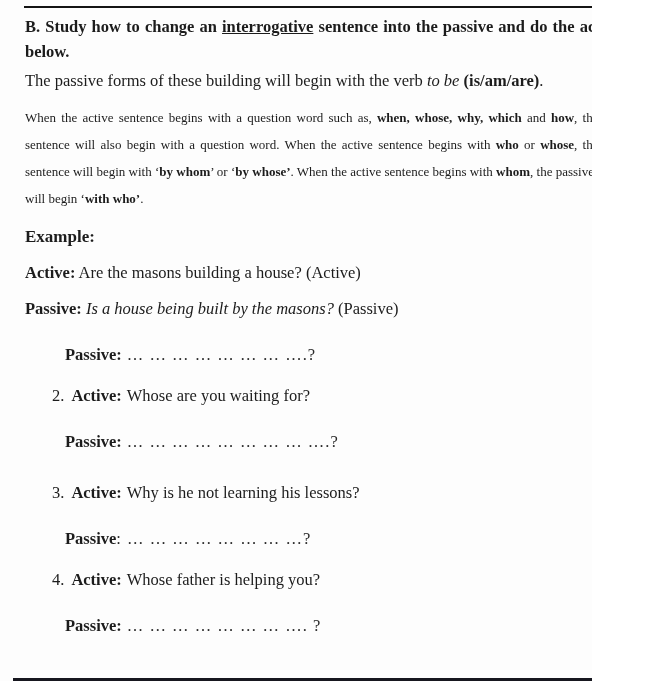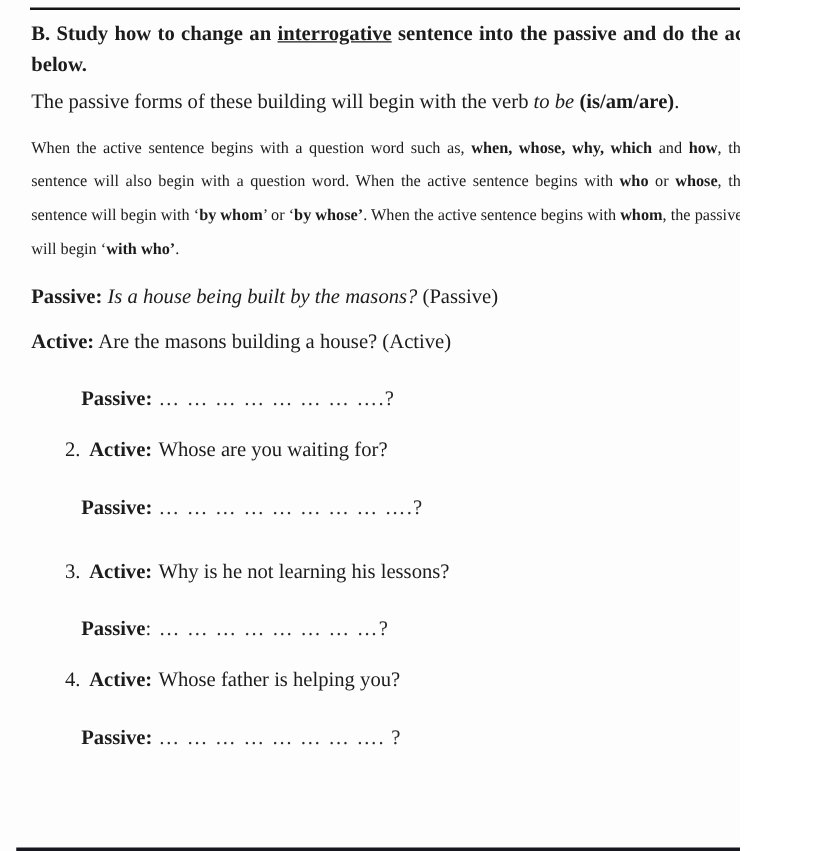--- a/index.html
+++ b/index.html
@@ -81,24 +81,25 @@
   <div class="top-rule"></div>
 
   <div class="content">
 
     <p class="heading"><span class="b">B. Study how to change an </span><span class="b u">interrogative</span><span class="b"> sentence into the passive and do the activities below.</span></p>
 
     <p class="intro"><span>The passive forms of these building will begin with the verb </span><span class="i">to be</span><span> </span><span class="b">(is/am/are)</span><span>.</span></p>
 
     <p class="rules"><span>When the active sentence begins with a question word such as, </span><span class="b">when, whose, why, which</span><span> and </span><span class="b">how</span><span>, the passive sentence will also begin with a question word. When the active sentence begins with </span><span class="b">who</span><span> or </span><span class="b">whose</span><span>, the passive sentence will begin with ‘</span><span class="b">by whom</span><span>’ or ‘</span><span class="b">by whose’</span><span>. When the active sentence begins with </span><span class="b">whom</span><span>, the passive sentence will begin ‘</span><span class="b">with who’</span><span>.</span></p>
 
+    <p class="example-label">Example:</p>
+
+    <p class="example-line"><span class="b">Active:</span><span> Are the masons building a house? (Active)</span></p>
 
     <p class="example-line"><span class="b">Passive:</span><span> </span><span class="i">Is a house being built by the masons?</span><span> (Passive)</span></p>
-
-    <p class="example-line"><span class="b">Active:</span><span> Are the masons building a house? (Active)</span></p>
 
     <div class="item item-1">
       <p class="line passive-line">
         <span class="b lbl">Passive:</span><span class="dots">… … … … … … … ….?</span>
       </p>
     </div>
 
     <div class="item item-2">
       <p class="line active-line">
         <span class="num">2.</span><span class="b lbl">Active:</span><span>Whose are you waiting for?</span>

